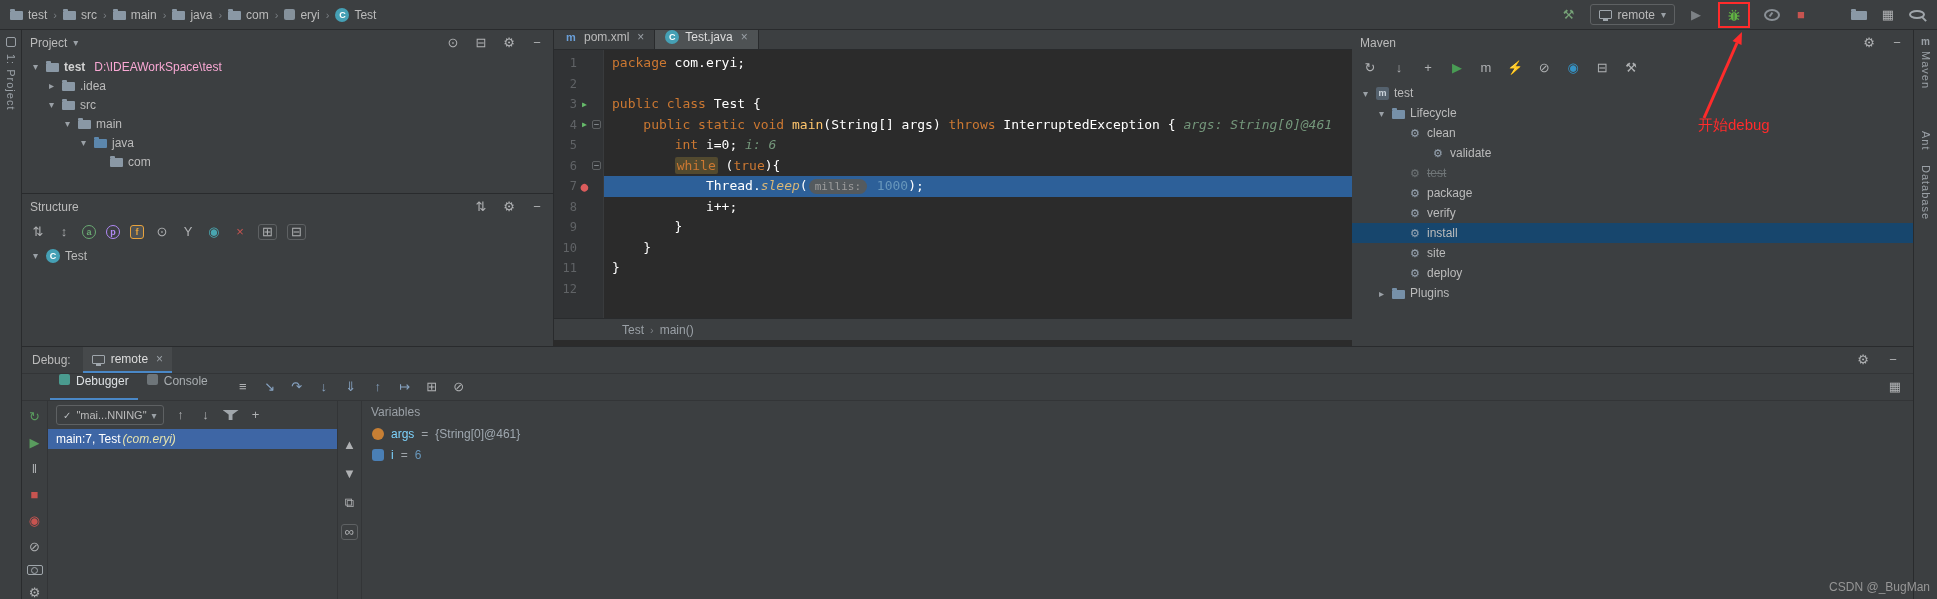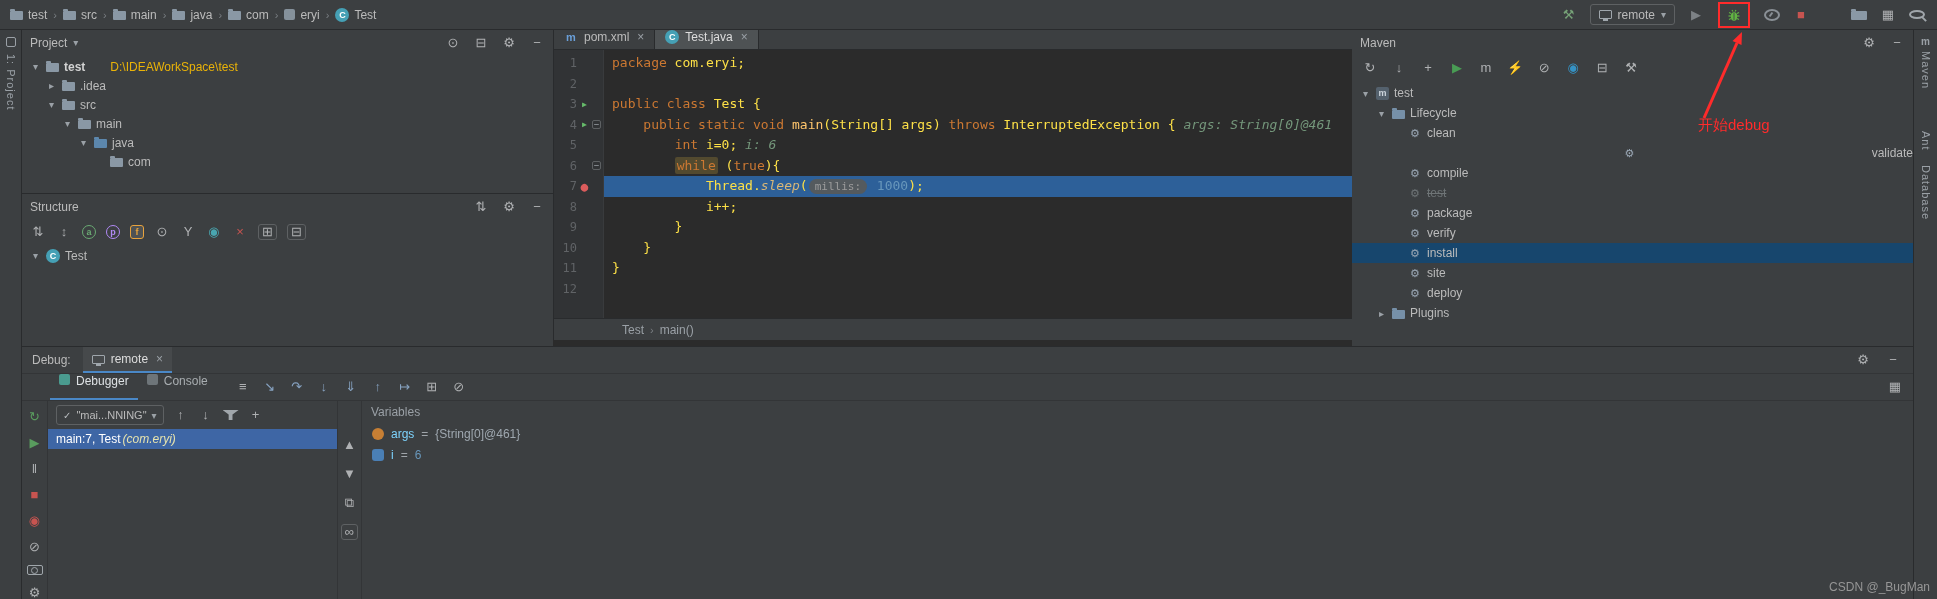--- a/index.html
+++ b/index.html
@@ -36,21 +36,21 @@
   .structure{position:absolute;left:22px;top:193px;width:531px;height:153px;border-top:1px solid #292b2d}
   .phead{height:25px;display:flex;align-items:center;padding:0 8px;gap:6px;color:#bbb}
   .hicons{margin-left:auto;display:flex;gap:12px;align-items:center}
   .tree{padding-top:2px}
   .trow{height:19px;display:flex;align-items:center;gap:5px;white-space:nowrap}
   .trow.sel{background:var(--selection_dark,#17466d)}
   .chev{width:11px;color:#9aa0a6;font-size:10px;text-align:center;flex:none}
   .tlabel{color:#bbb}
   .tlabel.bold{font-weight:bold;color:#d2d2d2}
   .tlabel.strike{text-decoration:line-through;color:#6f7577}
-  .textra{color:#eab308;margin-left:20px}
+  .textra{color:#f9a8d4;margin-left:4px}
   .stb{height:25px;display:flex;align-items:center;gap:10px;padding:0 8px}
 
   
   .editor{position:absolute;left:553px;top:24px;width:903px;height:316px;background:var(--editor_bg,#2b2b2b);border-left:1px solid #292b2d;border-right:1px solid #292b2d}
   .tabsbar{height:26px;display:flex;align-items:stretch;background:var(--panel_bg,#3c3f41);border-bottom:1px solid #292b2d}
   .tab{display:flex;align-items:center;gap:6px;padding:0 10px;font-size:12px;color:#bbb;border-right:1px solid #292b2d}
   .tab.sel{background:#4e5254;color:#ddd}
   .closex{color:#9aa0a6;font-size:12px;margin-left:2px}
   .codewrap{position:absolute;top:26px;bottom:22px;left:0;right:0;display:flex;font-family:"DejaVu Sans Mono",monospace;font-size:13px}
   .gutter{width:50px;background:#313335;border-right:1px solid #393b3d;display:flex;flex-direction:column;padding-top:3px;flex:none}
@@ -59,21 +59,21 @@
   .lmk{width:15px;text-align:center;font-size:9px;color:#313335}
   .lmk.bp{color:#db5c5c;font-size:13px}
   .lmk.runmk{color:#66bb6a;font-size:8px}
   .lfold{width:11px;font-size:9px;color:#9aa0a6;text-align:center}
   .lfold.fbox{border:1px solid #5e6163;border-radius:2px;width:9px;height:9px;line-height:7px;font-size:9px;display:inline-flex;align-items:center;justify-content:center;margin:0 2px 0 0}
   .codecol{flex:1;padding:3px 0 0 8px;overflow:hidden}
   .cl{height:20.5px;line-height:20.5px;white-space:pre;color:#a9b7c6}
   .cl.exec{background:var(--execution_line_blue,#2d6099);margin-left:-8px;padding-left:8px}
   .tok-kw{color:var(--keyword_orange,#cc7832)}
   .tok-kwh{color:var(--keyword_orange,#cc7832);background:#534a2f;border-radius:2px;padding:1px 2px}
-  .tok-pl{color:#fde047}
+  .tok-pl{color:#ffffff}
   .tok-fn{color:#ffc66d}
   .tok-fni{color:#d9b777;font-style:italic}
   .tok-hint{color:var(--inline_hint_green,#74977b);font-style:italic}
   .tok-num{color:var(--number_blue,#6897bb)}
   .tok-chip{background:#545a5e;color:#9c9c9c;border-radius:8px;padding:1px 6px;font-size:11px;margin:0 2px 0 1px}
   .estripe{width:13px;background:#2b2b2b;position:relative;flex:none}
   .emark-y{position:absolute;top:2px;left:2px;width:9px;height:12px;background:#ddb54a}
   .ebread{position:absolute;bottom:0;left:0;right:0;height:22px;display:flex;align-items:center;padding-left:66px;background:var(--panel_bg,#3c3f41);border-top:1px solid #292b2d;color:#9aa0a6}
   .ebread .crumb{color:#9aa0a6}
 
@@ -440,29 +440,24 @@
         <div class="trow" style="padding-left: 24px;">
           <span class="chev">▾</span>
           <span class="ic ic-lifecycle"></span>
           <span class="tlabel">Lifecycle</span>
         </div>
         <div class="trow" style="padding-left: 40px;">
           <span class="chev"></span>
           <span class="ic ic-goal"></span>
           <span class="tlabel">clean</span>
         </div>
-        <div class="trow" style="padding-left: 24px; justify-content: space-between;">
+        <div class="trow" style="padding-left: 63px;">
           <span class="chev"></span>
           <span class="ic ic-goal"></span>
           <span class="tlabel">validate</span>
-        </div>
-        <div class="trow" style="padding-left: 40px;">
-          <span class="chev"></span>
-          <span class="ic ic-goal"></span>
-          <span class="tlabel">compile</span>
         </div>
         <div class="trow" style="padding-left: 40px;">
           <span class="chev"></span>
           <span class="ic ic-goal dim"></span>
           <span class="tlabel strike">test</span>
         </div>
         <div class="trow" style="padding-left: 40px;">
           <span class="chev"></span>
           <span class="ic ic-goal"></span>
           <span class="tlabel">package</span>

